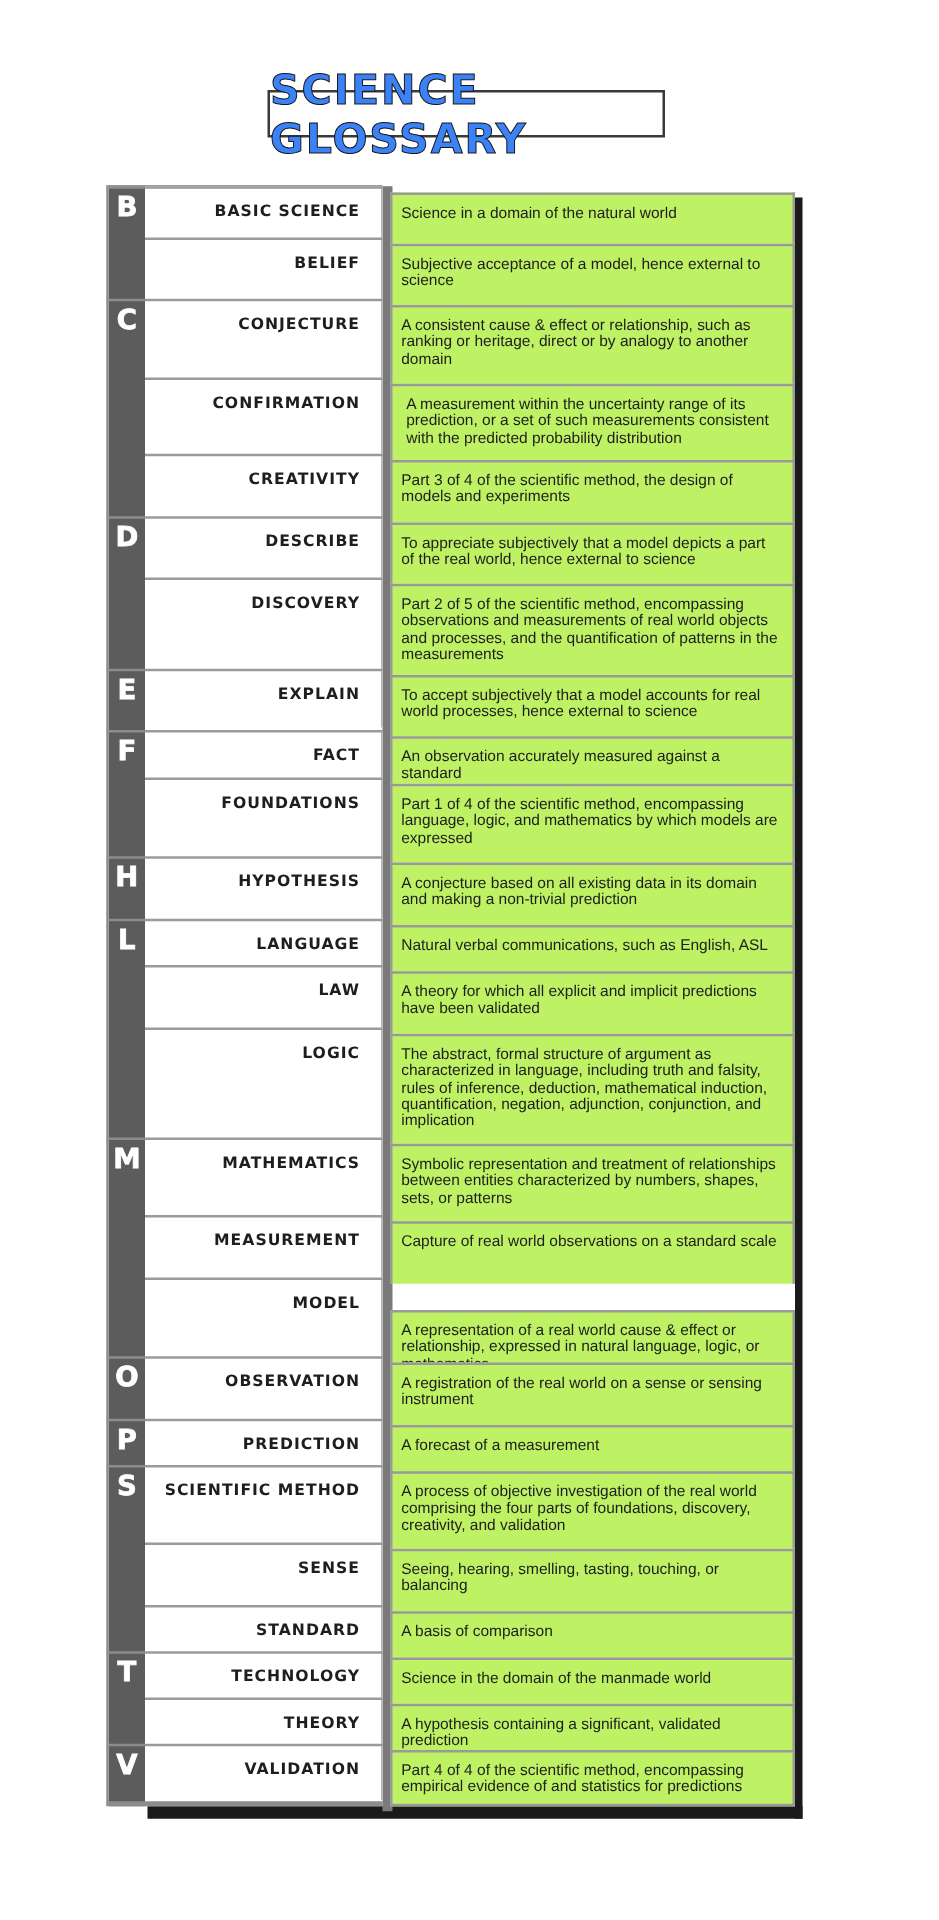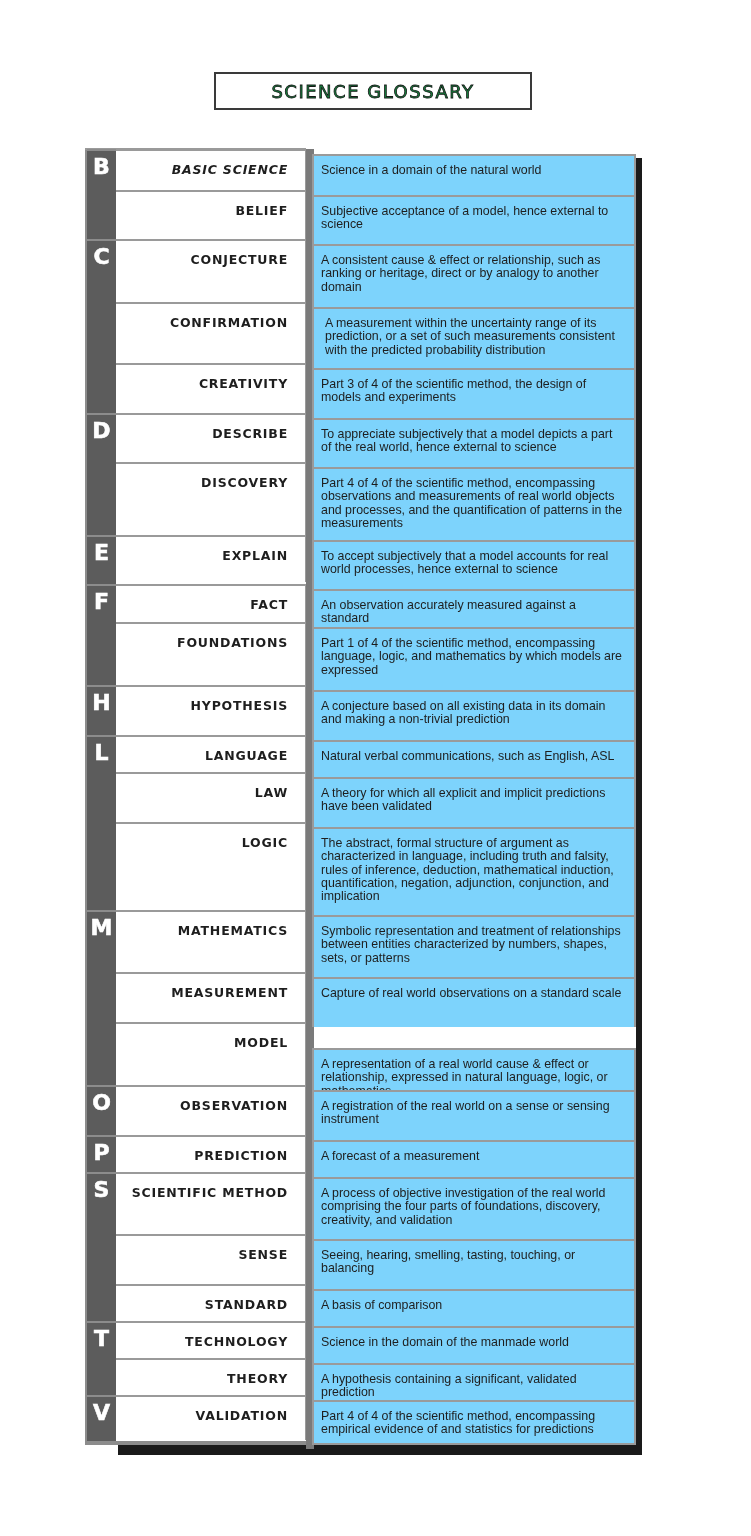--- a/index.html
+++ b/index.html
@@ -4,22 +4,22 @@
 <style>
   html, body { margin: 0; padding: 0; background: #ffffff; }
   body { width: 751px; height: 1536px; position: relative; overflow: hidden; font-family: "Liberation Sans", "DejaVu Sans", sans-serif; }
 
   .title-box {
     position: absolute; left: 214px; top: 72px; width: 318px; height: 38px;
     border: 2px solid #3a3a3a; box-sizing: border-box;
     display: flex; align-items: center; justify-content: center;
   }
   .title-text {
-    font-family: "DejaVu Sans", sans-serif; font-weight: 400; font-size: 18px;
-    letter-spacing: 1.5px; color: #15803d; -webkit-text-stroke: 0.8px #161616;
+    font-family: "DejaVu Sans", sans-serif; font-weight: 700; font-size: 33px;
+    letter-spacing: 1.5px; color: #3b82f6; -webkit-text-stroke: 0.8px #161616;
   }
 
   .glossary { position: absolute; left: 0; top: 0; width: 751px; height: 1536px; }
 
   
   .shadow-right { position: absolute; left: 636px; top: 158px; width: 6px; height: 1297px; background: #1a1a1a; }
   .shadow-bottom { position: absolute; left: 118px; top: 1445px; width: 524px; height: 10px; background: #1a1a1a; }
 
   .letter-strip { position: absolute; left: 87px; top: 149px; width: 29px; height: 1296px; background: #5c5c5c; }
   .fold { position: absolute; left: 306px; top: 149px; width: 8px; height: 1300px; background: #7a7a7a; }
@@ -33,21 +33,21 @@
     position: absolute; left: 116px; width: 190px; box-sizing: border-box;
     background: #ffffff; border-top: 2px solid #9a9a9a; border-right: 1px solid #9a9a9a;
     text-align: right; padding: 9px 17px 0 8px;
   }
   .term-text {
     font-family: "DejaVu Sans", sans-serif; font-weight: 900; font-size: 12.5px; letter-spacing: 0.8px;
     color: #1e1e1e; white-space: nowrap;
   }
   .def-cell {
     position: absolute; left: 312px; width: 324px; box-sizing: border-box;
-    background: #7dd3fc; border: 2px solid #9a9a9a; border-bottom: none; border-left: 2px solid #9a9a9a;
+    background: #bef264; border: 2px solid #9a9a9a; border-bottom: none; border-left: 2px solid #9a9a9a;
     padding: 8px 8px 0 7px;
   }
   .def-text {
     font-family: "Liberation Sans", sans-serif; font-size: 12.4px; line-height: 13.3px; color: #1e1e1e;
   }
   .def-bottom { position: absolute; left: 312px; top: 1443px; width: 324px; height: 2px; background: #9a9a9a; }
   .term-bottom { position: absolute; left: 87px; top: 1441px; width: 219px; height: 4px; background: #8c8c8c; }
   .outer-left { position: absolute; left: 85px; top: 149px; width: 2px; height: 1296px; background: #8c8c8c; }
   .outer-top { position: absolute; left: 85px; top: 148px; width: 221px; height: 2px; background: #9a9a9a; }
 </style>
@@ -60,21 +60,21 @@
 
 <div class="glossary" id="glossary">
   <div class="shadow-right"></div>
   <div class="shadow-bottom"></div>
   <div class="letter-strip"></div>
   <div class="fold"></div>
   <div class="outer-left"></div>
   <div class="outer-top"></div>
   <div id="rows">
       <div class="letter-cell" style="top: 149px; height: 41px;">B</div>
-      <div class="term-cell" style="top: 149px; height: 52px; font-style: italic;"><span class="term-text">BASIC SCIENCE</span></div>
+      <div class="term-cell" style="top: 149px; height: 52px;"><span class="term-text">BASIC SCIENCE</span></div>
       <div class="def-cell" style="top: 154px; height: 41px;">
         <div class="def-text">Science in a domain of the natural world</div>
       </div>
       <div class="letter-cell" style="top: 190px; height: 49px; border-top: none;"></div>
       <div class="term-cell" style="top: 190px; height: 49px;"><span class="term-text">BELIEF</span></div>
       <div class="def-cell" style="top: 195px; height: 49px;">
         <div class="def-text">Subjective acceptance of a model, hence external to science</div>
       </div>
       <div class="letter-cell" style="top: 239px; height: 63px;">C</div>
       <div class="term-cell" style="top: 239px; height: 63px;"><span class="term-text">CONJECTURE</span></div>
@@ -92,21 +92,21 @@
         <div class="def-text">Part 3 of 4 of the scientific method, the design of models and experiments</div>
       </div>
       <div class="letter-cell" style="top: 413px; height: 49px;">D</div>
       <div class="term-cell" style="top: 413px; height: 49px;"><span class="term-text">DESCRIBE</span></div>
       <div class="def-cell" style="top: 418px; height: 49px;">
         <div class="def-text">To appreciate subjectively that a model depicts a part of the real world, hence external to science</div>
       </div>
       <div class="letter-cell" style="top: 462px; height: 73px; border-top: none;"></div>
       <div class="term-cell" style="top: 462px; height: 73px;"><span class="term-text">DISCOVERY</span></div>
       <div class="def-cell" style="top: 467px; height: 73px;">
-        <div class="def-text">Part 4 of 4 of the scientific method, encompassing observations and measurements of real world objects and processes, and the quantification of patterns in the measurements</div>
+        <div class="def-text">Part 2 of 5 of the scientific method, encompassing observations and measurements of real world objects and processes, and the quantification of patterns in the measurements</div>
       </div>
       <div class="letter-cell" style="top: 535px; height: 49px;">E</div>
       <div class="term-cell" style="top: 535px; height: 47px;"><span class="term-text">EXPLAIN</span></div>
       <div class="def-cell" style="top: 540px; height: 49px;">
         <div class="def-text">To accept subjectively that a model accounts for real world processes, hence external to science</div>
       </div>
       <div class="letter-cell" style="top: 584px; height: 38px;">F</div>
       <div class="term-cell" style="top: 584px; height: 38px;"><span class="term-text">FACT</span></div>
       <div class="def-cell" style="top: 589px; height: 38px;">
         <div class="def-text">An observation accurately measured against a standard</div>

